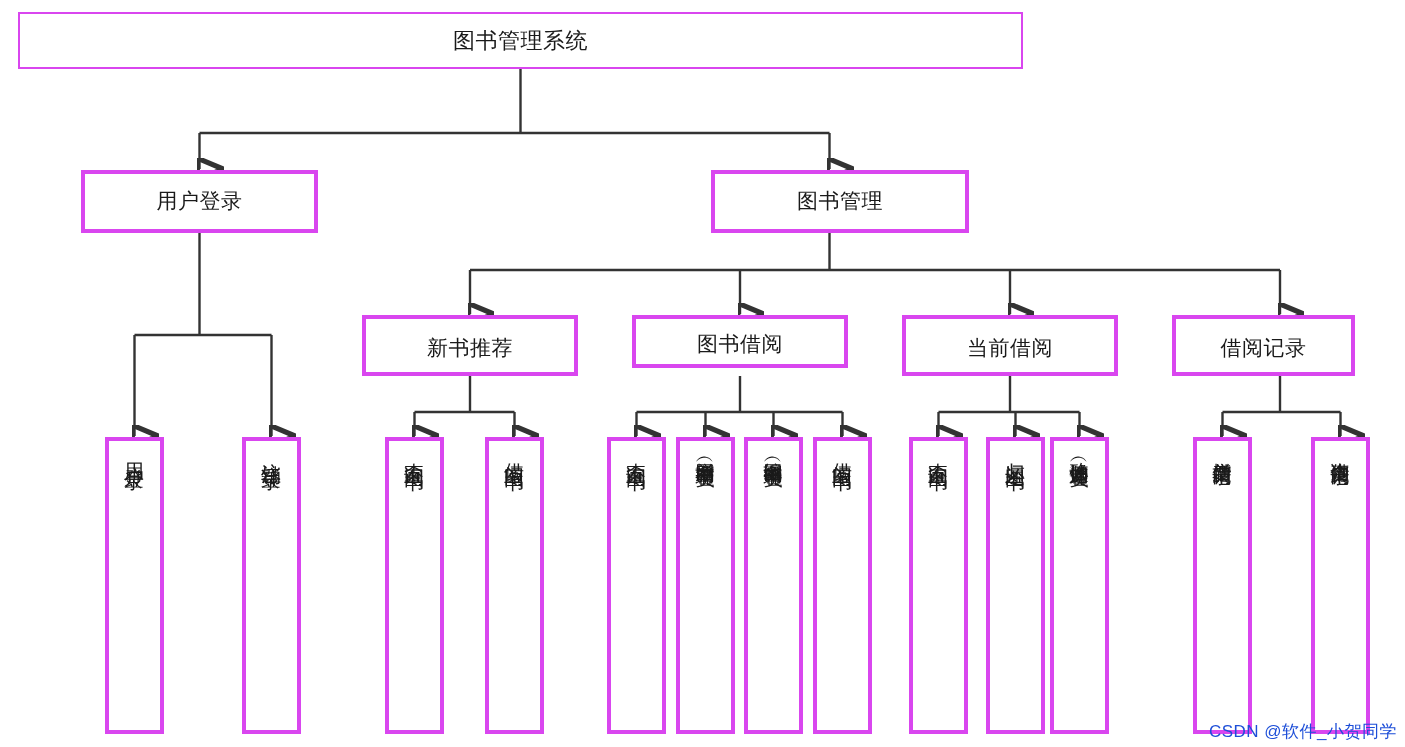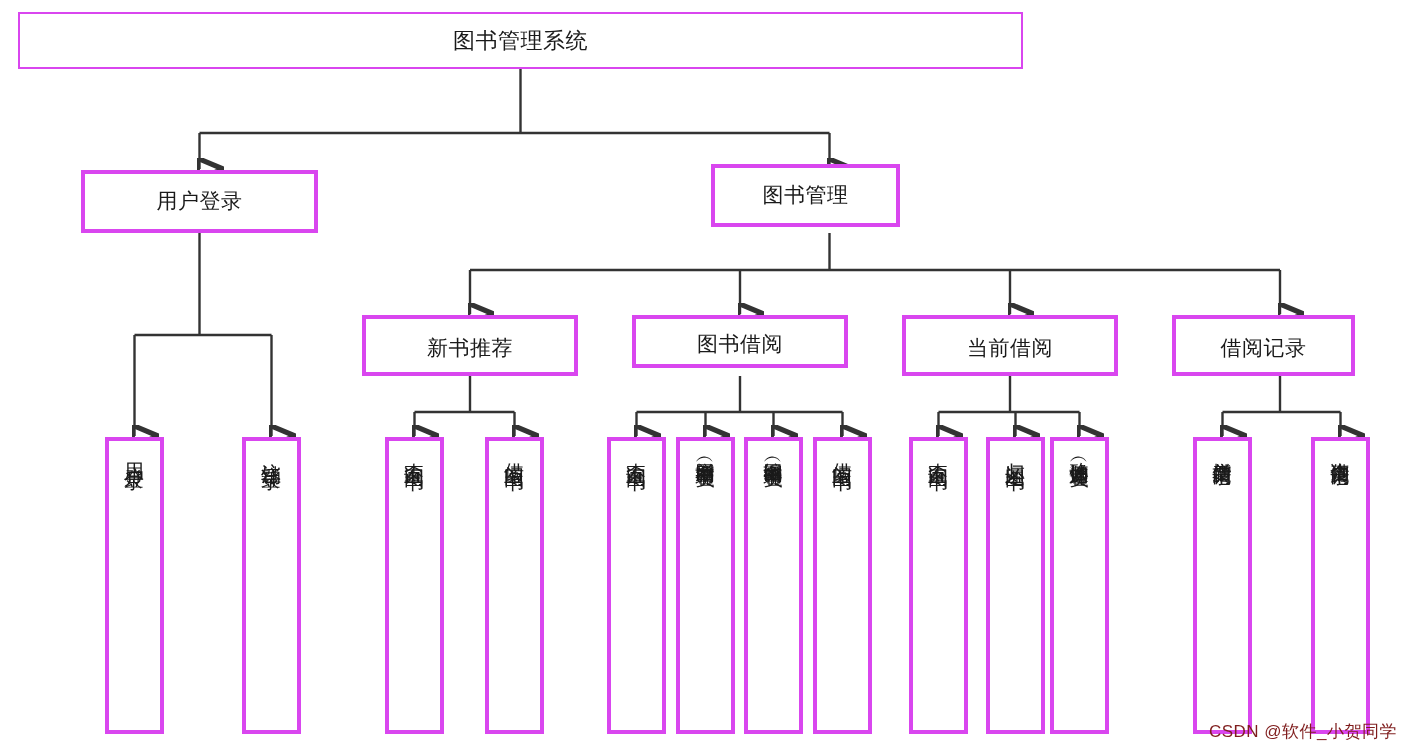--- a/index.html
+++ b/index.html
@@ -81,21 +81,21 @@
     fill: none;
   }
   .arrow-head { fill: #333333; stroke: none; }
 
   
   #watermark {
     position: absolute;
     right: 8px;
     bottom: 4px;
     font-size: 17px;
-    color: #7f1d1d;
+    color: #1d4ed8;
     letter-spacing: 0.5px;
     white-space: nowrap;
     user-select: none;
   }
 </style>
 </head>
 <body>
 
 <div id="diagram-root">
 
@@ -142,21 +142,21 @@
       </g>
   </svg>
 
   <div id="nodes-layer">
       <div class="node level-root" style="left: 18px; top: 12px; width: 1005px; height: 57px;">
         <span class="node-label">图书管理系统</span>
       </div>
       <div class="node level-2" style="left: 81px; top: 170px; width: 237px; height: 63px;">
         <span class="node-label">用户登录</span>
       </div>
-      <div class="node level-2" style="left: 711px; top: 164px; width: 189px; height: 63px; text-align: center;">
+      <div class="node level-2" style="left: 711px; top: 170px; width: 258px; height: 63px; text-align: center;">
         <span class="node-label">图书管理</span>
       </div>
       <div class="node level-3" style="left: 362px; top: 315px; width: 216px; height: 61px;">
         <span class="node-label">新书推荐</span>
       </div>
       <div class="node level-3" style="left: 632px; top: 315px; width: 216px; height: 53px;">
         <span class="node-label">图书借阅</span>
       </div>
       <div class="node level-3" style="left: 902px; top: 315px; width: 216px; height: 61px;">
         <span class="node-label">当前借阅</span>

